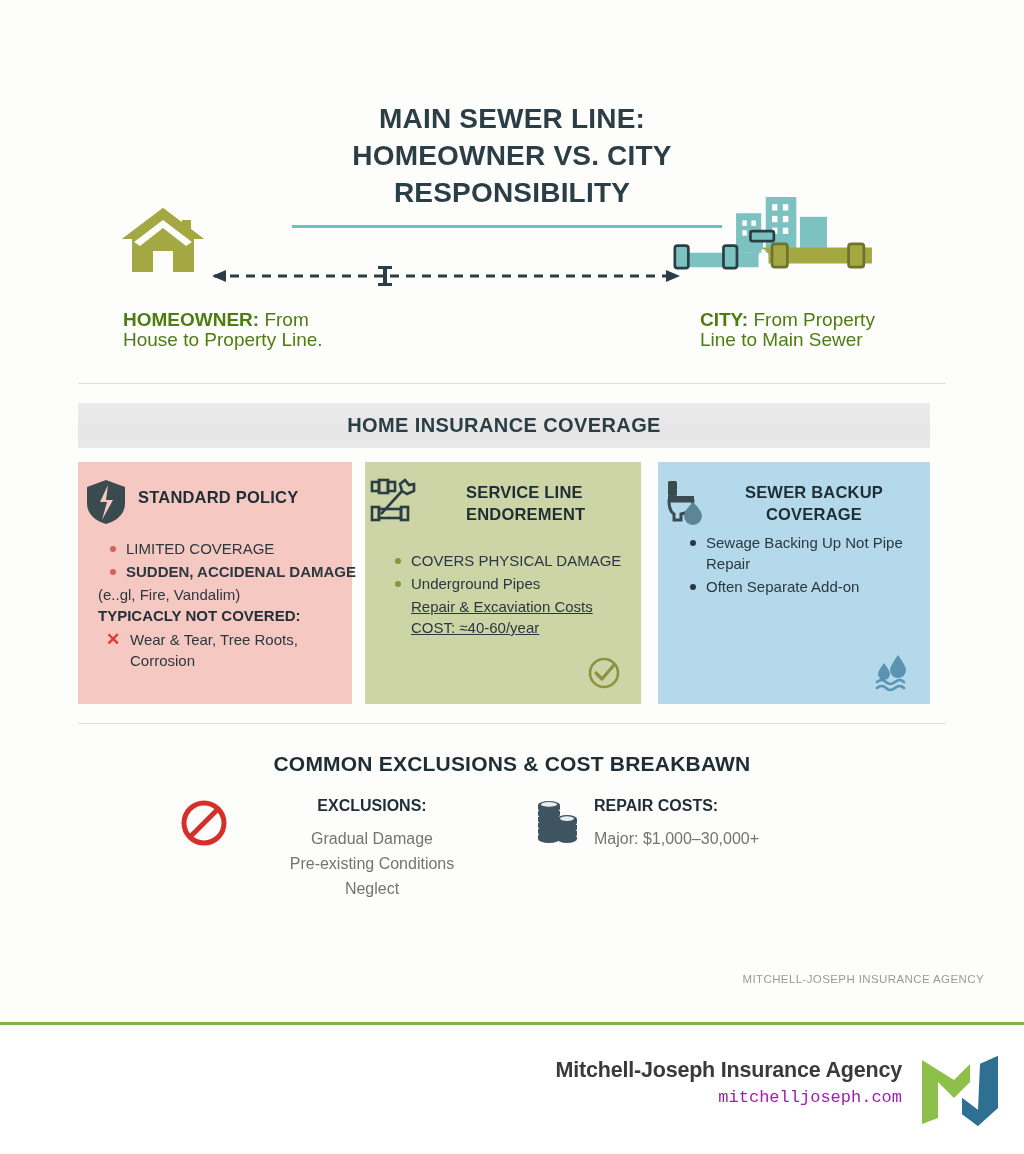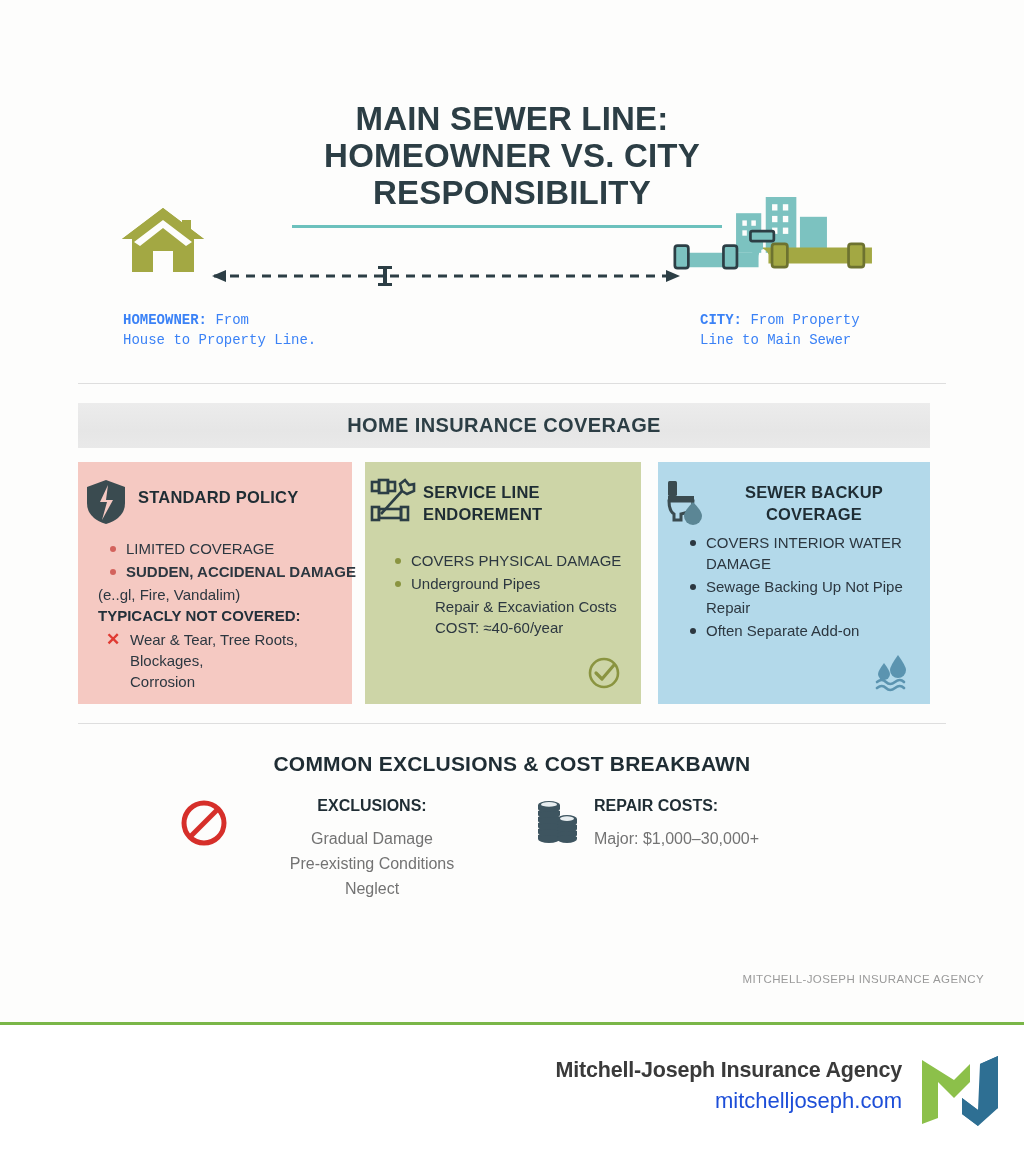--- a/index.html
+++ b/index.html
@@ -9,42 +9,42 @@
     font-family: "Liberation Sans", sans-serif;
     color: #2b3a42;
     overflow: hidden;
   }
   #page { position: relative; width: 1024px; height: 1154px; background: #fdfdfc; }
 
   
   .title {
     position: absolute; left: 0; top: 100px; width: 1024px;
     text-align: center;
-    font-size: 33px; font-weight: bold; letter-spacing: .2px;
+    font-size: 28px; font-weight: bold; letter-spacing: .2px;
     line-height: 37px; color: #2c3e45;
   }
   .title .ln { display: block; }
 
   
   .teal-rule {
     position: absolute; left: 292px; top: 225px; width: 430px; height: 3px;
     background: #6cc1bd;
   }
   .diagram { position: absolute; left: 0; top: 180px; width: 1024px; height: 175px; }
 
   .house { position: absolute; left: 120px; top: 26px; width: 86px; height: 68px; }
   .city  { position: absolute; left: 660px; top: 8px;  width: 225px; height: 90px; }
 
   .dashline {
     position: absolute; left: 196px; top: 86px; width: 500px; height: 20px;
   }
 
   .cap {
     position: absolute;
-    font-size: 14px; line-height: 20px; color: #3b82f6; font-family: Liberation Mono, monospace;
+    font-size: 19px; line-height: 20px; color: #4d7c0f;
   }
   .cap b { font-weight: bold; }
   .cap-home { left: 123px; top: 130px; width: 250px; text-align: left; }
   .cap-city { left: 700px; top: 130px; width: 230px; text-align: left; }
 
   
   .hr {
     position: absolute; left: 78px; width: 868px; height: 1px; background: #dedede;
   }
   .hr.top { top: 383px; }
@@ -70,21 +70,21 @@
   .card-head {
     position: absolute; top: 14px; left: 0; width: 100%;
     display: flex; align-items: flex-start;
   }
   .card-icon { width: 56px; flex: 0 0 56px; display:flex; align-items:flex-start; justify-content:center; padding-top:2px;}
   .card-title {
     font-size: 16.5px; font-weight: bold; letter-spacing: .2px;
     color: #1f2d34; line-height: 22px; padding-top: 5px;
   }
   .card.c1 .card-title { text-align: left; padding-left: 4px; padding-top: 10px;}
-  .card.c2 .card-title { text-align: left; padding-left: 2px; }
+  .card.c2 .card-title { text-align: left; padding-left: 2px; margin-left: 43px; }
   .card.c3 .card-title { text-align: center; width: 200px; }
 
   .card-body { position: absolute; left: 0; width: 100%; }
   .card.c1 .card-body { top: 76px; }
   .card.c2 .card-body { top: 88px; }
   .card.c3 .card-body { top: 70px; }
 
   ul.bul { list-style: none; }
   ul.bul li {
     position: relative; padding-left: 22px; margin-bottom: 2px;
@@ -147,21 +147,21 @@
   .footer {
     position: absolute; left: 0; top: 1025px; width: 1024px; height: 129px;
     background: #ffffff;
   }
   .footer-name {
     position: absolute; right: 122px; top: 1058px;
     font-size: 21.5px; font-weight: bold; color: #3a3a3a; letter-spacing: -.2px;
   }
   .footer-url {
     position: absolute; right: 122px; top: 1088px;
-    font-size: 22px; color: #1d4ed8;
+    font-size: 17px; color: #a21caf; font-family: Liberation Mono, monospace;
   }
   .footer-logo { position: absolute; right: 22px; top: 1048px; width: 84px; height: 84px; }
 </style>
 </head>
 <body>
 
 <div id="page">
 
   <div class="title">
     <span class="ln">MAIN SEWER LINE:</span>
@@ -261,21 +261,20 @@
         </ul>
         <div style="margin-left:20px;">
           <div class="sub-line">(e..gl, Fire, Vandalim)</div>
           <div class="strong-line">TYPICACLY NOT COVERED:</div>
         </div>
         <div style="margin-left:26px; margin-top:2px;">
           <div class="x-item">
             <span class="x-mark">✕</span>
             <span>Wear &amp; Tear, Tree Roots,</span>
           </div>
-          <div class="x-item"><span>Blockages,</span></div>
           <div class="x-item"><span>Corrosion</span></div>
         </div>
       </div>
     </div>
 
     <div class="card c2">
       <div class="card-head">
         <div class="card-icon">
           <svg width="48" height="46" viewBox="0 0 48 46">
             <g fill="none" stroke="#2c3e45" stroke-width="2.6">
@@ -293,21 +292,21 @@
         <div class="card-title">
           <span>SERVICE LINE</span><br>
           <span>ENDOREMENT</span>
         </div>
       </div>
       <div class="card-body">
         <ul class="bul">
           <li><span class="dot"></span><span>COVERS PHYSICAL DAMAGE</span></li>
           <li><span class="dot"></span><span>Underground Pipes</span></li>
         </ul>
-        <div style="margin-left:70px;">
+        <div style="margin-left:46px;text-decoration:underline;">
           <div class="sub-line">Repair &amp; Excaviation Costs</div>
           <div class="sub-line">COST: ≈40-60/year</div>
         </div>
       </div>
       <svg class="badge-check" width="34" height="34" viewBox="0 0 34 34">
         <circle cx="17" cy="17" r="14" fill="none" stroke="#8a9440" stroke-width="2.6"></circle>
         <path d="M9 17 L15 23 L27 9" fill="none" stroke="#8a9440" stroke-width="3.2" stroke-linecap="round" stroke-linejoin="round"></path>
       </svg>
     </div>
 
@@ -321,21 +320,20 @@
             <path d="M31 24 Q40 33 40 38 A9 9 0 0 1 22 38 Q22 33 31 24 Z" fill="#5b8695"></path>
           </svg>
         </div>
         <div class="card-title">
           <span>SEWER BACKUP</span><br>
           <span>COVERAGE</span>
         </div>
       </div>
       <div class="card-body">
         <ul class="bul">
-          <li><span class="dot"></span><span>COVERS INTERIOR WATER DAMAGE</span></li>
           <li><span class="dot"></span><span>Sewage Backing Up Not Pipe Repair</span></li>
           <li><span class="dot"></span><span>Often Separate Add-on</span></li>
         </ul>
       </div>
       <svg class="badge-water" width="40" height="38" viewBox="0 0 40 38">
         <path d="M24 1 Q32 12 32 16 A8 8 0 0 1 16 16 Q16 12 24 1 Z" fill="#5b94b0"></path>
         <path d="M10 9 Q16 17 16 20 A6 6 0 0 1 4 20 Q4 17 10 9 Z" fill="#5b94b0"></path>
         <g fill="none" stroke="#5b94b0" stroke-width="2.6" stroke-linecap="round">
           <path d="M3 28 q5 -4 9 0 t9 0 t9 0"></path>
           <path d="M3 34 q5 -4 9 0 t9 0 t9 0"></path>

